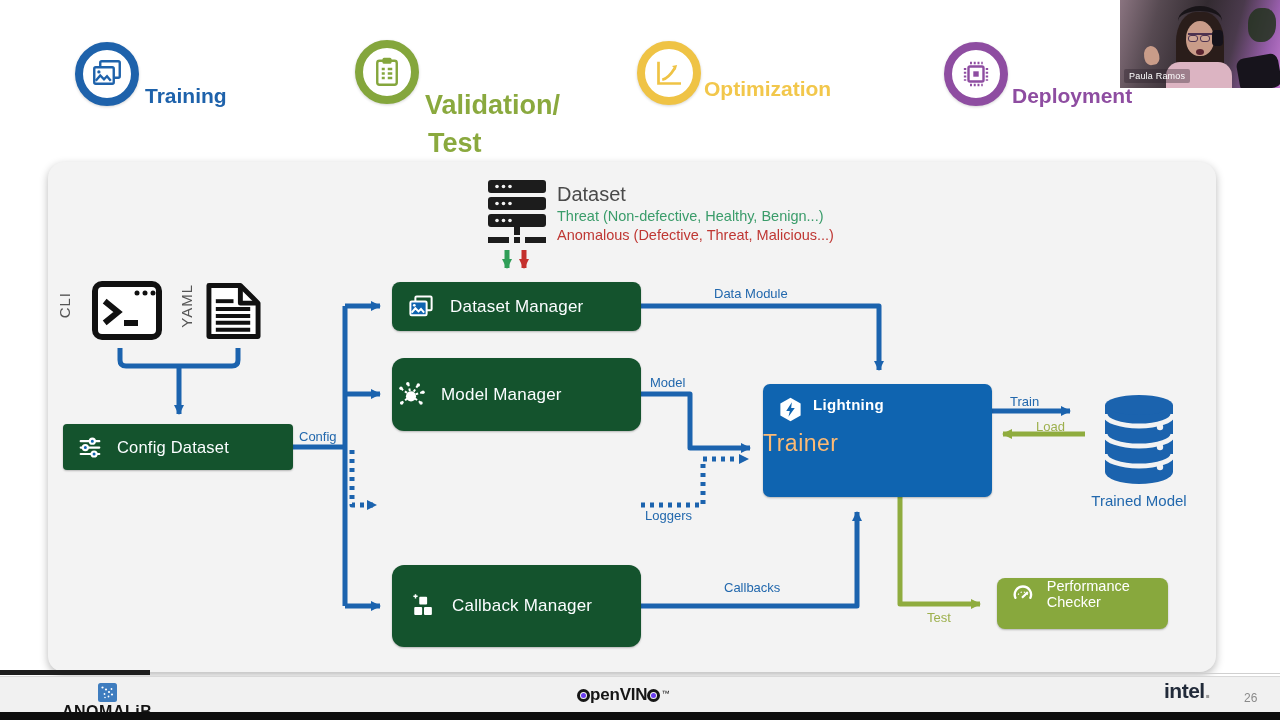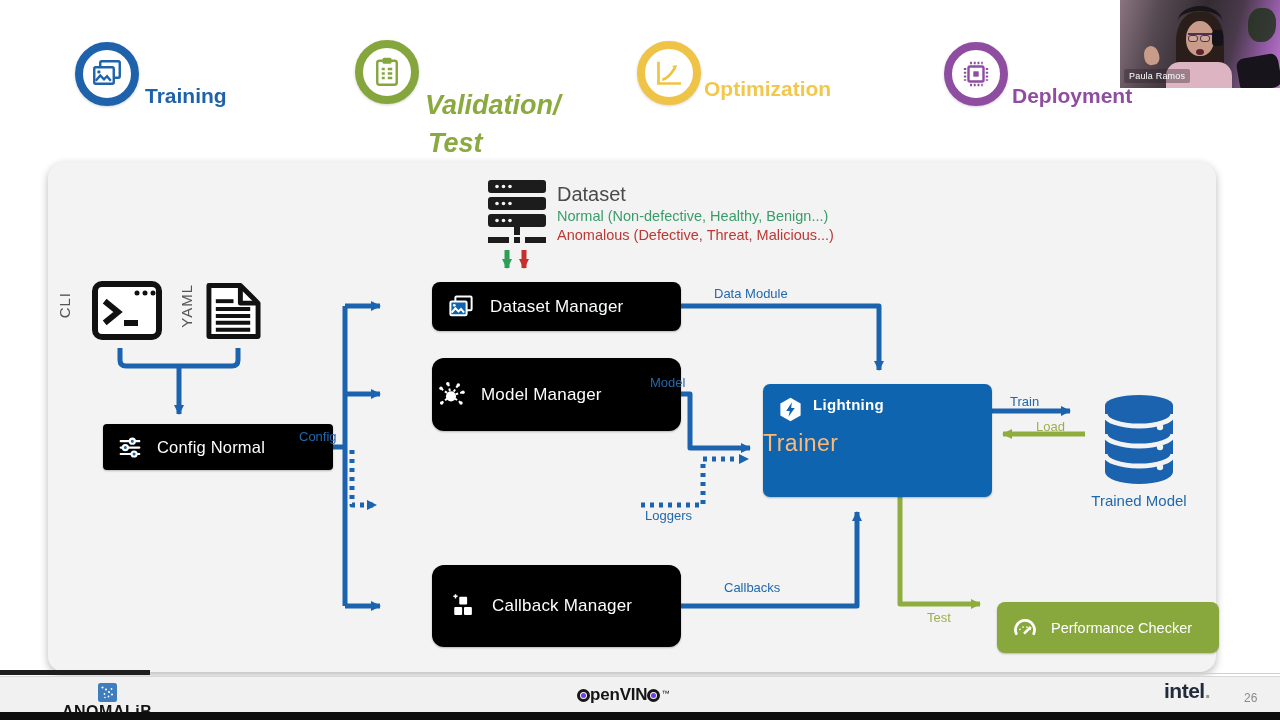--- a/index.html
+++ b/index.html
@@ -11,44 +11,44 @@
   
   .stage-icon { position:absolute; width:64px; height:64px; border-radius:50%;
     background:#fff; display:flex; align-items:center; justify-content:center;
     box-shadow:0 1px 3px rgba(0,0,0,.18); }
   .stage-icon svg { width:36px; height:36px; }
   .ring-blue   { border:8px solid #1e62ab; }
   .ring-green  { border:8px solid #84a63c; }
   .ring-yellow { border:8px solid #efc345; }
   .ring-purple { border:8px solid #8e4da1; }
   .stage-label { position:absolute; font-weight:bold; white-space:nowrap; }
-  .lbl-blue   { color:#1e62ab; } .lbl-green { color:#8aa93e;font-style:italic; }
+  .lbl-blue   { color:#1e62ab; } .lbl-green { color:#8aa93e; }
   .lbl-yellow { color:#f2c74b; } .lbl-purple { color:#8e4da1; }
 
   
   .panel { position:absolute; left:48px; top:162px; width:1168px; height:510px;
     background:#f3f3f3; border-radius:16px; box-shadow:0 3px 8px rgba(0,0,0,.28); }
   .connectors { position:absolute; left:0; top:0; width:1280px; height:720px; pointer-events:none; }
 
   
-  .node { position:absolute; background:#000000; color:#fff; display:flex;
-    align-items:center; border-radius:10px; box-shadow:0 1px 2px rgba(0,0,0,.25);margin-left:40px; }
+  .node { position:absolute; background:#14532d; color:#fff; display:flex;
+    align-items:center; border-radius:10px; box-shadow:0 1px 2px rgba(0,0,0,.25); }
   .node .nicon { flex:0 0 auto; display:flex; align-items:center; justify-content:center; }
   .node .ntext { font-size:17px; letter-spacing:.2px; color:#fbfdff; }
 
   .trainer-box { position:absolute; left:763px; top:384px; width:229px; height:113px;
     background:#0f64b0; border-radius:7px; box-shadow:0 1px 2px rgba(0,0,0,.25); }
   .trainer-brand { position:absolute; left:14px; top:12px; display:flex; align-items:flex-start; gap:9px; }
   .trainer-brand svg { width:27px; height:27px; }
   .trainer-brand span { color:#fff; font-weight:bold; font-size:15px; letter-spacing:.3px; }
   .trainer-title { position:absolute; left:0; right:12px; top:46px; text-align:left;
     color:#fdba74; font-size:23px; letter-spacing:.5px; }
 
-  .perf-box { position:absolute; left:997px; top:602px; width:222px; height:51px;
-    background:#88a83d; border-radius:8px; display:flex; align-items:center;
+  .perf-box { position:absolute; left:997px; top:578px; width:171px; height:51px;
+    background:#88a83d; border-radius:8px; display:flex; align-items:flex-start;
     box-shadow:0 1px 2px rgba(0,0,0,.25); }
   .perf-box .ntext { color:#fff; font-size:14.5px; }
 
   
   .edge-label { position:absolute; font-size:13px; color:#2268ad; white-space:nowrap; }
   .edge-green { color:#9db04d; }
 
   
   .ds-title { position:absolute; left:557px; top:183px; font-size:20px; color:#4a4a4a; }
   .ds-normal { position:absolute; left:557px; top:208px; font-size:14.5px; color:#3a9c6a; }
@@ -225,21 +225,21 @@
         <circle cx="22" cy="6.5" r="1.8"></circle>
       <circle cx="9" cy="23.5" r="1.8"></circle>
         <circle cx="15.5" cy="23.5" r="1.8"></circle>
         <circle cx="22" cy="23.5" r="1.8"></circle>
       <circle cx="9" cy="40.5" r="1.8"></circle>
         <circle cx="15.5" cy="40.5" r="1.8"></circle>
         <circle cx="22" cy="40.5" r="1.8"></circle>
     </g>
   </svg>
   <div class="ds-title">Dataset</div>
-  <div class="ds-normal">Normal (Non-defective, Healthy, Benign...)</div>
+  <div class="ds-normal">Threat (Non-defective, Healthy, Benign...)</div>
   <div class="ds-anom">Anomalous (Defective, Threat, Malicious...)</div>
 
   <div class="vlabel" style="left:56px; top:292px;">CLI</div>
   <svg class="abs" style="left:92px; top:281px; width:70px; height:59px;" viewBox="0 0 70 59">
     <rect x="3" y="3" width="64" height="53" rx="7" fill="#fff" stroke="#111" stroke-width="6"></rect>
     <circle cx="45" cy="12" r="2.5" fill="#111"></circle>
       <circle cx="53" cy="12" r="2.5" fill="#111"></circle>
       <circle cx="61" cy="12" r="2.5" fill="#111"></circle>
     <path d="M15,22 l11,9 -11,9" fill="none" stroke="#111" stroke-width="6" stroke-linecap="square"></path>
     <path d="M32,42 H46" stroke="#111" stroke-width="6"></path>
@@ -261,21 +261,21 @@
     <svg class="nicon" style="width:28px; height:28px;" viewBox="0 0 24 24">
       <g stroke="#fff" stroke-width="1.8" stroke-linecap="round">
           <path d="M4,7 H20 M4,12.5 H20 M4,18 H20"></path>
         </g>
       <g fill="#0f64b0" stroke="#fff" stroke-width="1.8">
         <circle cx="14" cy="7" r="2.2"></circle>
           <circle cx="8" cy="12.5" r="2.2"></circle>
           <circle cx="15.5" cy="18" r="2.2"></circle>
       </g>
     </svg>
-    <span class="ntext" style="font-size:16.5px;">Config Normal</span>
+    <span class="ntext" style="font-size:16.5px;">Config Dataset</span>
   </div>
 
   <div class="node" style="left:392px; top:282px; width:249px; height:49px; border-radius:8px; padding-left:14px; gap:14px;">
     <svg class="nicon" style="width:30px; height:30px;" viewBox="0 0 24 24">
       <g fill="none" stroke="#fff" stroke-width="1.6">
         <rect x="7.5" y="3.5" width="13" height="11" rx="1"></rect>
         <rect x="3.5" y="7.5" width="13" height="11" rx="1" fill="#0f64b0"></rect>
         <path d="M4.5,16.5 l3,-3.5 2.5,2.5 2,-2 2.5,3"></path>
       </g>
       <circle cx="6.6" cy="10.6" r="1.1" fill="#fff"></circle>

